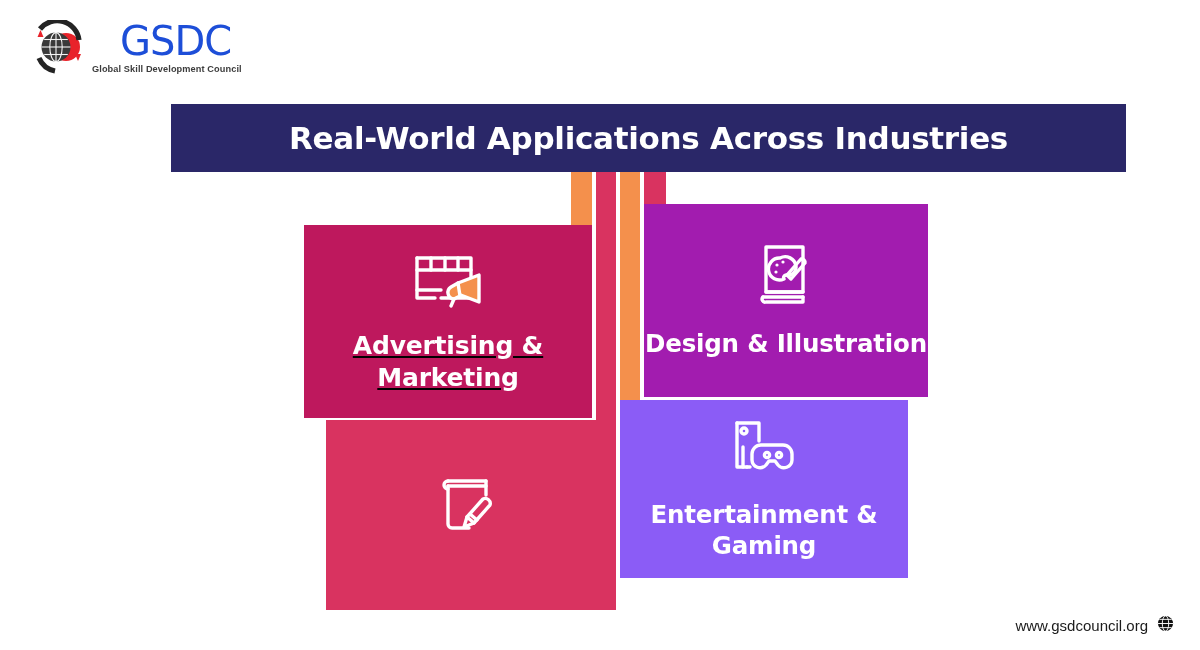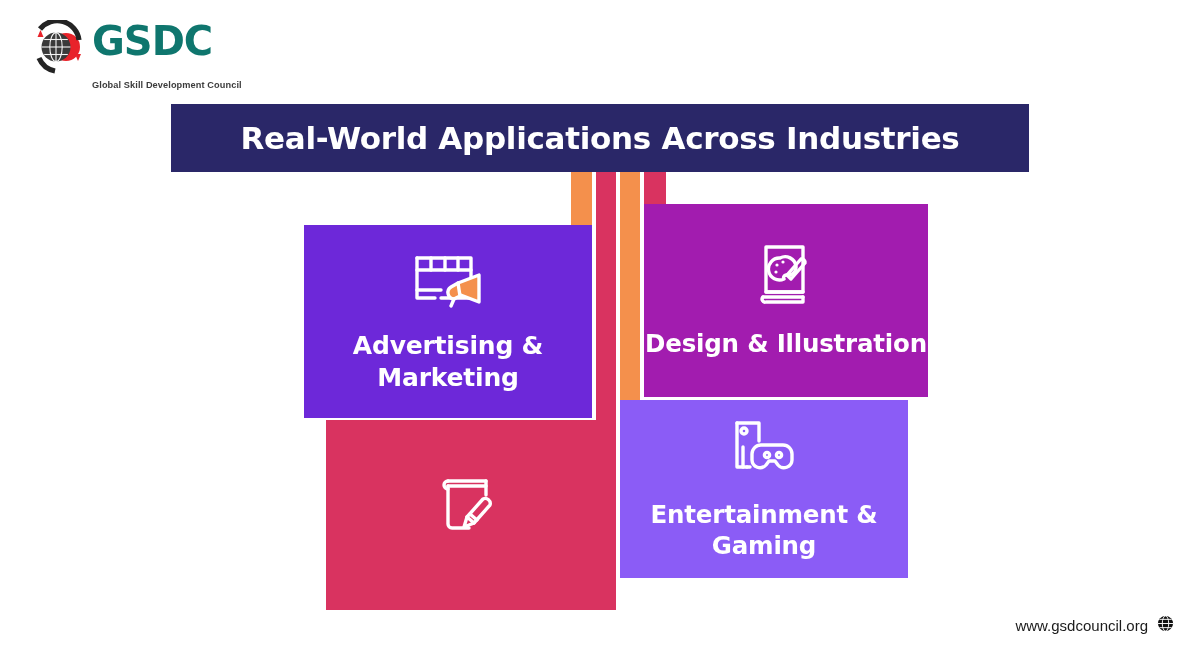--- a/index.html
+++ b/index.html
@@ -11,33 +11,33 @@
     overflow:hidden;
     background:#ffffff;
   }
 
   
   #logo { position:absolute; left:28px; top:14px; width:210px; height:72px; }
   #logo-mark { position:absolute; left:0; top:6px; width:62px; height:58px; }
   #logo-text { position:absolute; left:64px; top:6px; }
   #logo-wordmark {
     font-family:"DejaVu Sans", sans-serif;
-    font-weight:bold; font-size:40px; letter-spacing:-1px;
-    color:#0f766e; line-height:42px;
+    font-weight:normal; font-size:40px; letter-spacing:-1px;
+    color:#1d4ed8; line-height:42px;margin-left:28px;
   }
   #logo-tagline {
     font-family:"Liberation Sans", sans-serif;
     font-size:9.2px; font-weight:bold; letter-spacing:.1px;
-    color:#3C3C3C; margin-top:18px; white-space:nowrap;
+    color:#3C3C3C; margin-top:2px; white-space:nowrap;
   }
 
   
   #banner {
     position:absolute; left:171px; top:104px;
-    width:858px; height:68px;
+    width:955px; height:68px;
     background:#2A2768;
     display:flex; align-items:center; justify-content:center;
   }
   #banner-title {
     color:#ffffff; font-size:31px; font-weight:bold;
     letter-spacing:-0.3px; font-family:"DejaVu Sans", sans-serif;
     white-space:nowrap;
   }
 
   
@@ -56,21 +56,22 @@
   .card-icon { margin-bottom:14px; }
   .card-label {
     color:#ffffff; text-align:center;
     font-size:25px; font-weight:bold; line-height:1.27;
     font-family:"DejaVu Sans", sans-serif;
     letter-spacing:-0.2px;
   }
 
   #card-advertising {
     left:304px; top:225px; width:288px; height:193px;
-    background:#6d28d9;
+    background:#be185d;
+    text-decoration:underline;
   }
   #card-design {
     left:644px; top:204px; width:284px; height:193px;
     background:#a21caf;
   }
   #card-writing {
     left:326px; top:420px; width:288px; height:190px;
     background:#D93360;
   }
   #card-entertainment {

